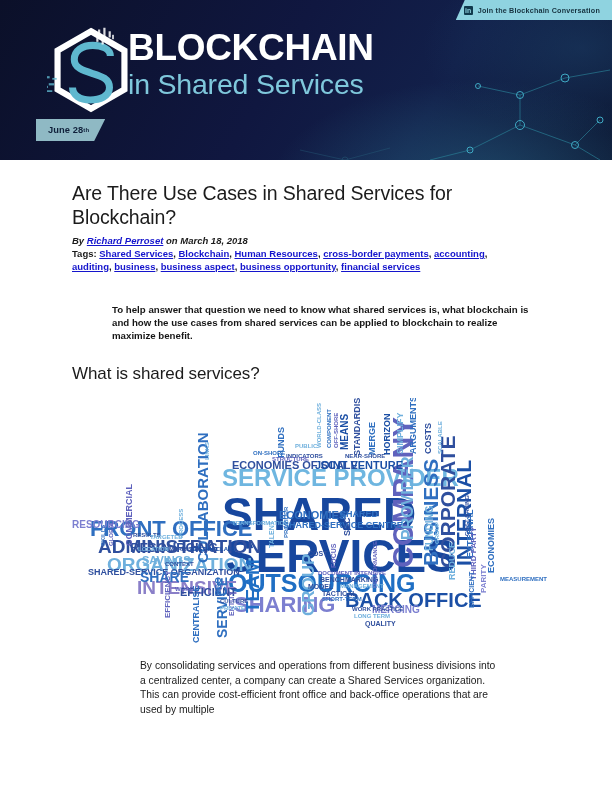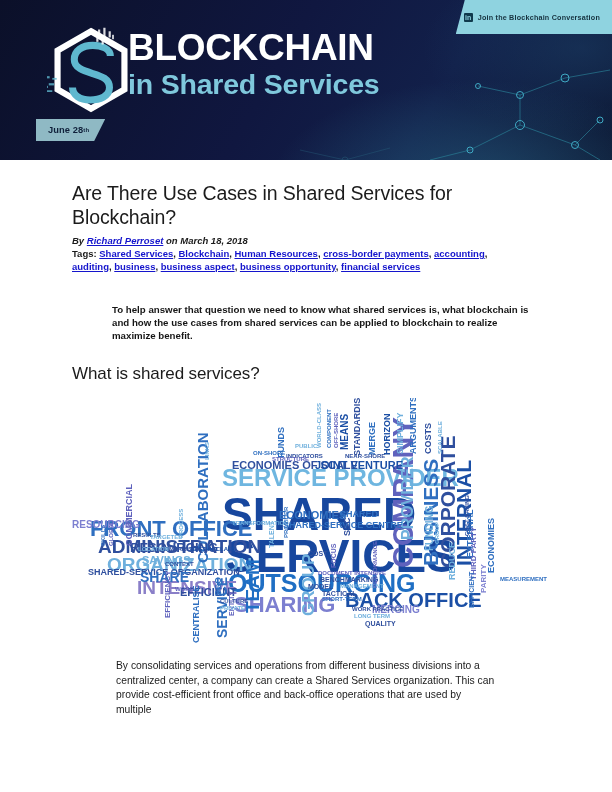--- a/index.html
+++ b/index.html
@@ -34,21 +34,21 @@
   .banner-svg {
     position: absolute;
     inset: 0;
   }
 
   
   .li-tab {
     position: absolute;
     top: 0;
     right: 0;
-    height: 34px;
+    height: 20px;
     padding: 0 12px 0 8px;
     display: flex;
     align-items: center;
     gap: 5px;
     background: #8fd3e0;
     color: #0d1230;
     font-size: 7.2px;
     font-weight: bold;
     letter-spacing: .2px;
     clip-path: polygon(9px 0, 100% 0, 100% 100%, 0 100%);
@@ -86,21 +86,21 @@
   .logo-line1 {
     font-size: 37px;
     font-weight: bold;
     color: #ffffff;
     letter-spacing: -0.3px;
     line-height: 40px;
     white-space: nowrap;
   }
   .logo-line2 {
     font-size: 28.5px;
-    font-weight: bold;
+    font-weight: normal;
     color: #7fc8dc;
     letter-spacing: -0.2px;
     line-height: 31px;
     margin-top: 1px;
     white-space: nowrap;
   }
 
   
   .date-bar {
     position: absolute;
@@ -206,20 +206,21 @@
   .rot { transform: rotate(-90deg); }
 
   
   .closing {
     padding: 0 116px;
     margin-top: 6px;
     font-size: 10.3px;
     color: #1b1b1b;
     line-height: 14.5px;
     max-width: 612px;
+    margin-left: 24px;
   }
   .footer-link {
     margin-top: 20px;
     text-align: center;
     font-size: 10px;
     font-weight: bold;
   }
   .footer-link .lnk { color: #1414cc; }
 </style>
 </head>

